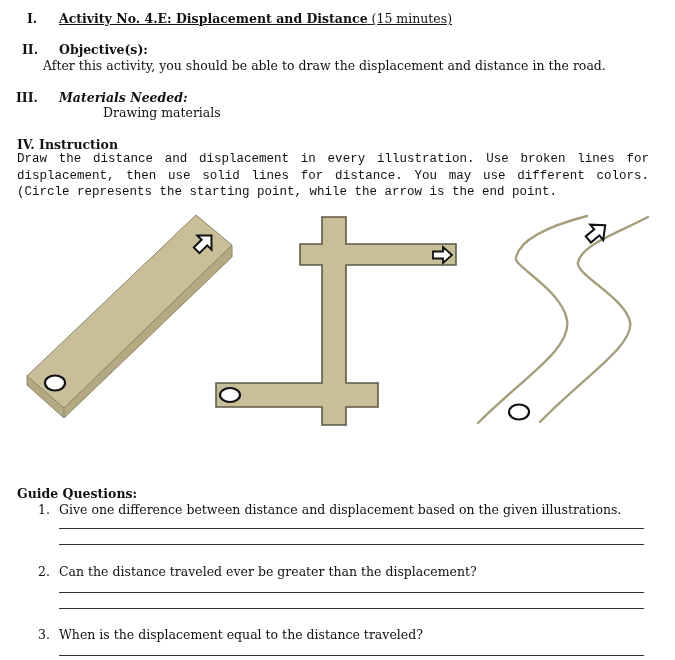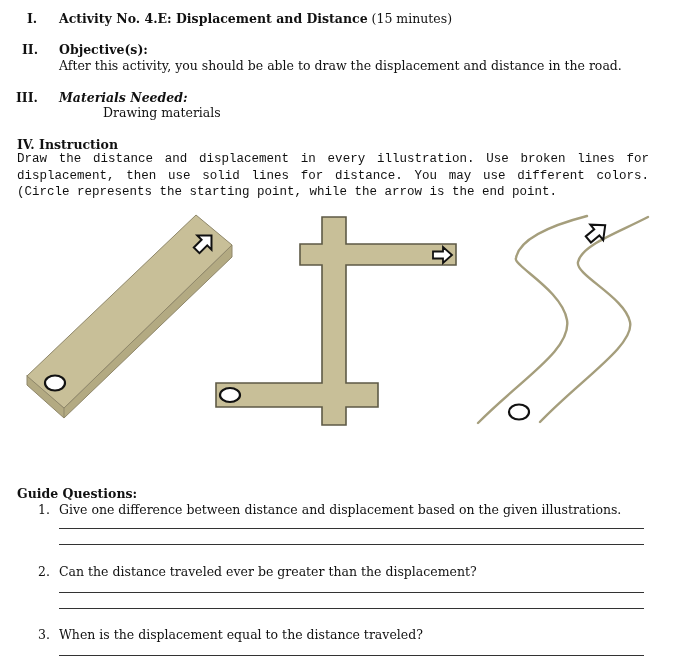--- a/index.html
+++ b/index.html
@@ -13,28 +13,28 @@
   .b { font-weight: bold; }
   .roman { position: absolute; font-weight: bold; }
   .para { position: absolute; left: 17px; width: 632px; line-height: 16.5px; text-align: justify; white-space: normal; font-family: Liberation Mono, monospace; }
   .rule { position: absolute; left: 59px; width: 585px; border-top: 1px solid #333; height: 0; }
   svg { position: absolute; left: 0; top: 0; }
 </style>
 </head>
 <body>
 
 <div class="roman" style="left:27px; top:11px;">I.</div>
-<div class="abs" style="left:59px; top:11px;">
+<div class="abs" style="left:59px; top:11px;text-decoration:underline;">
   <span class="b">Activity No. 4.E: Displacement and Distance</span>
   <span>(15 minutes)</span>
 </div>
 
 <div class="roman" style="left:22px; top:42px;">II.</div>
 <div class="abs b" style="left:59px; top:42px;">Objective(s):</div>
-<div class="abs" style="left:59px; top:58px;">After this activity, you should be able to draw the displacement and distance in the road.</div>
+<div class="abs" style="left:43px; top:58px;">After this activity, you should be able to draw the displacement and distance in the road.</div>
 
 <div class="roman" style="left:16px; top:90px;">III.</div>
 <div class="abs b" style="left:59px; top:90px;font-style:italic;">Materials Needed:</div>
 <div class="abs" style="left:103px; top:105px;">Drawing materials</div>
 
 <div class="abs b" style="left:17px; top:137px;">IV. Instruction</div>
 <div class="para" style="top:151px;">Draw the distance and displacement in every illustration. Use broken lines for displacement, then use solid lines for distance. You may use different colors. (Circle represents the starting point, while the arrow is the end point.</div>
 
 <svg width="675" height="660" viewBox="0 0 675 660">
 

